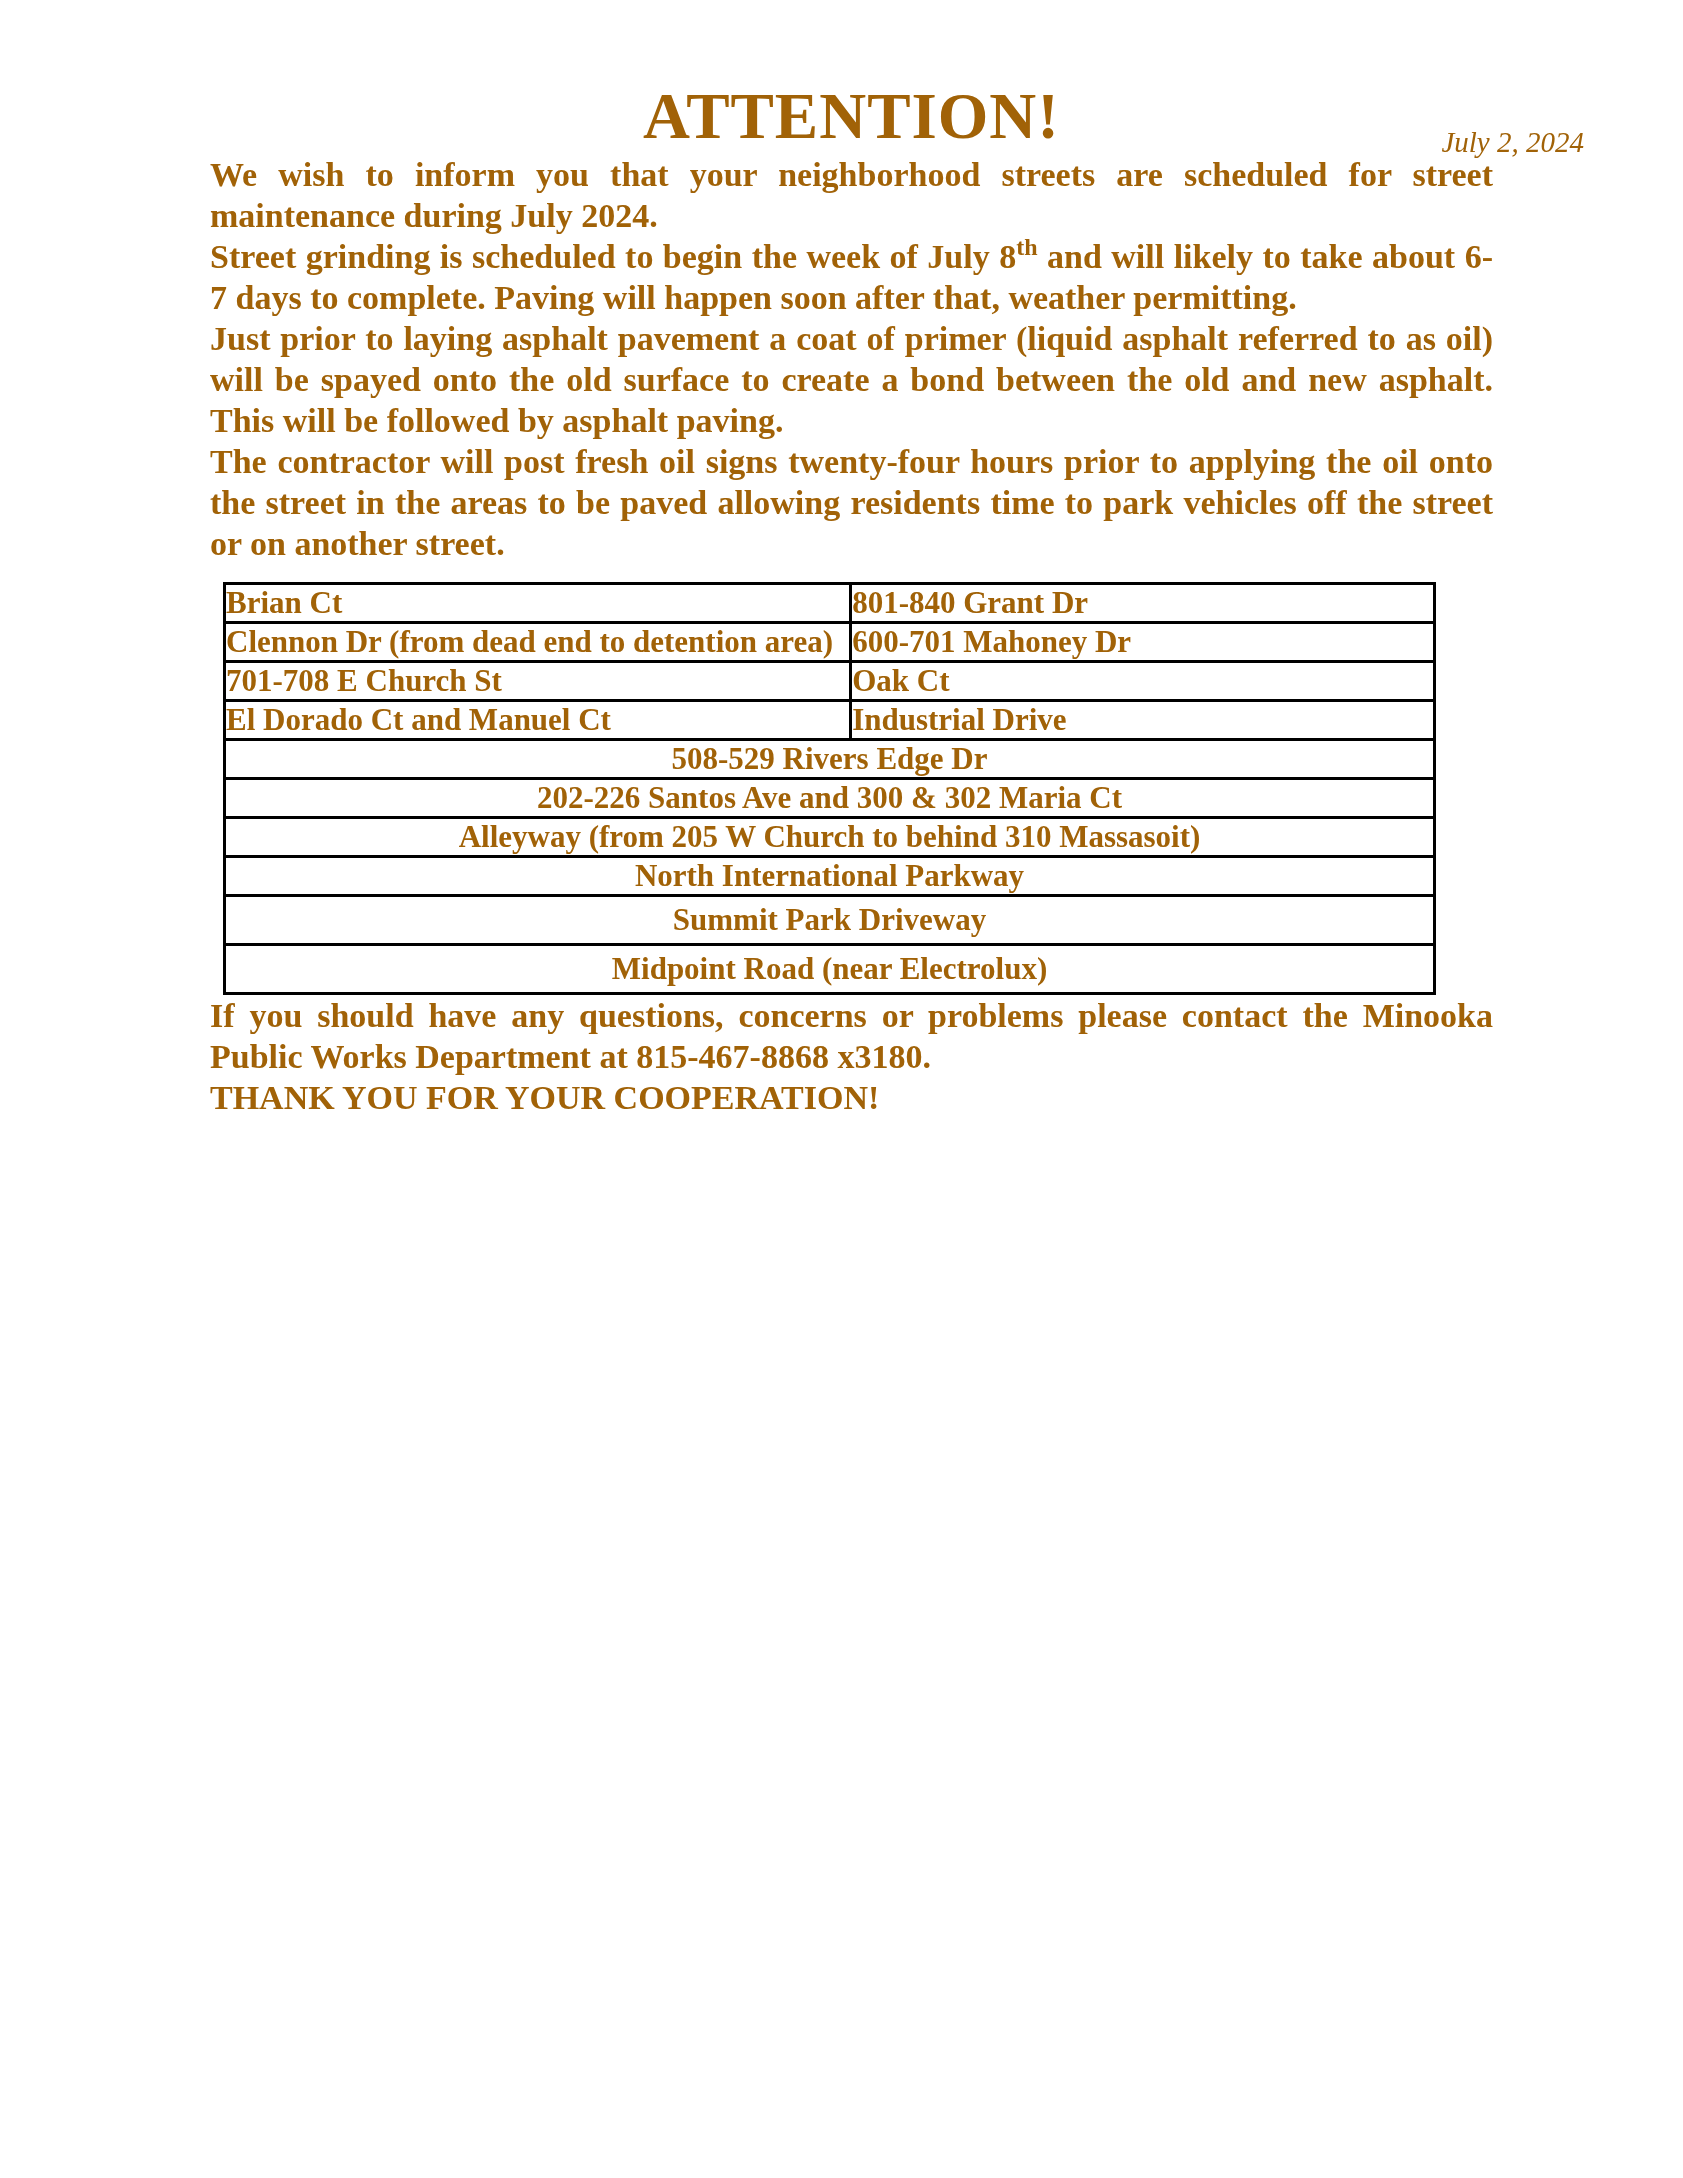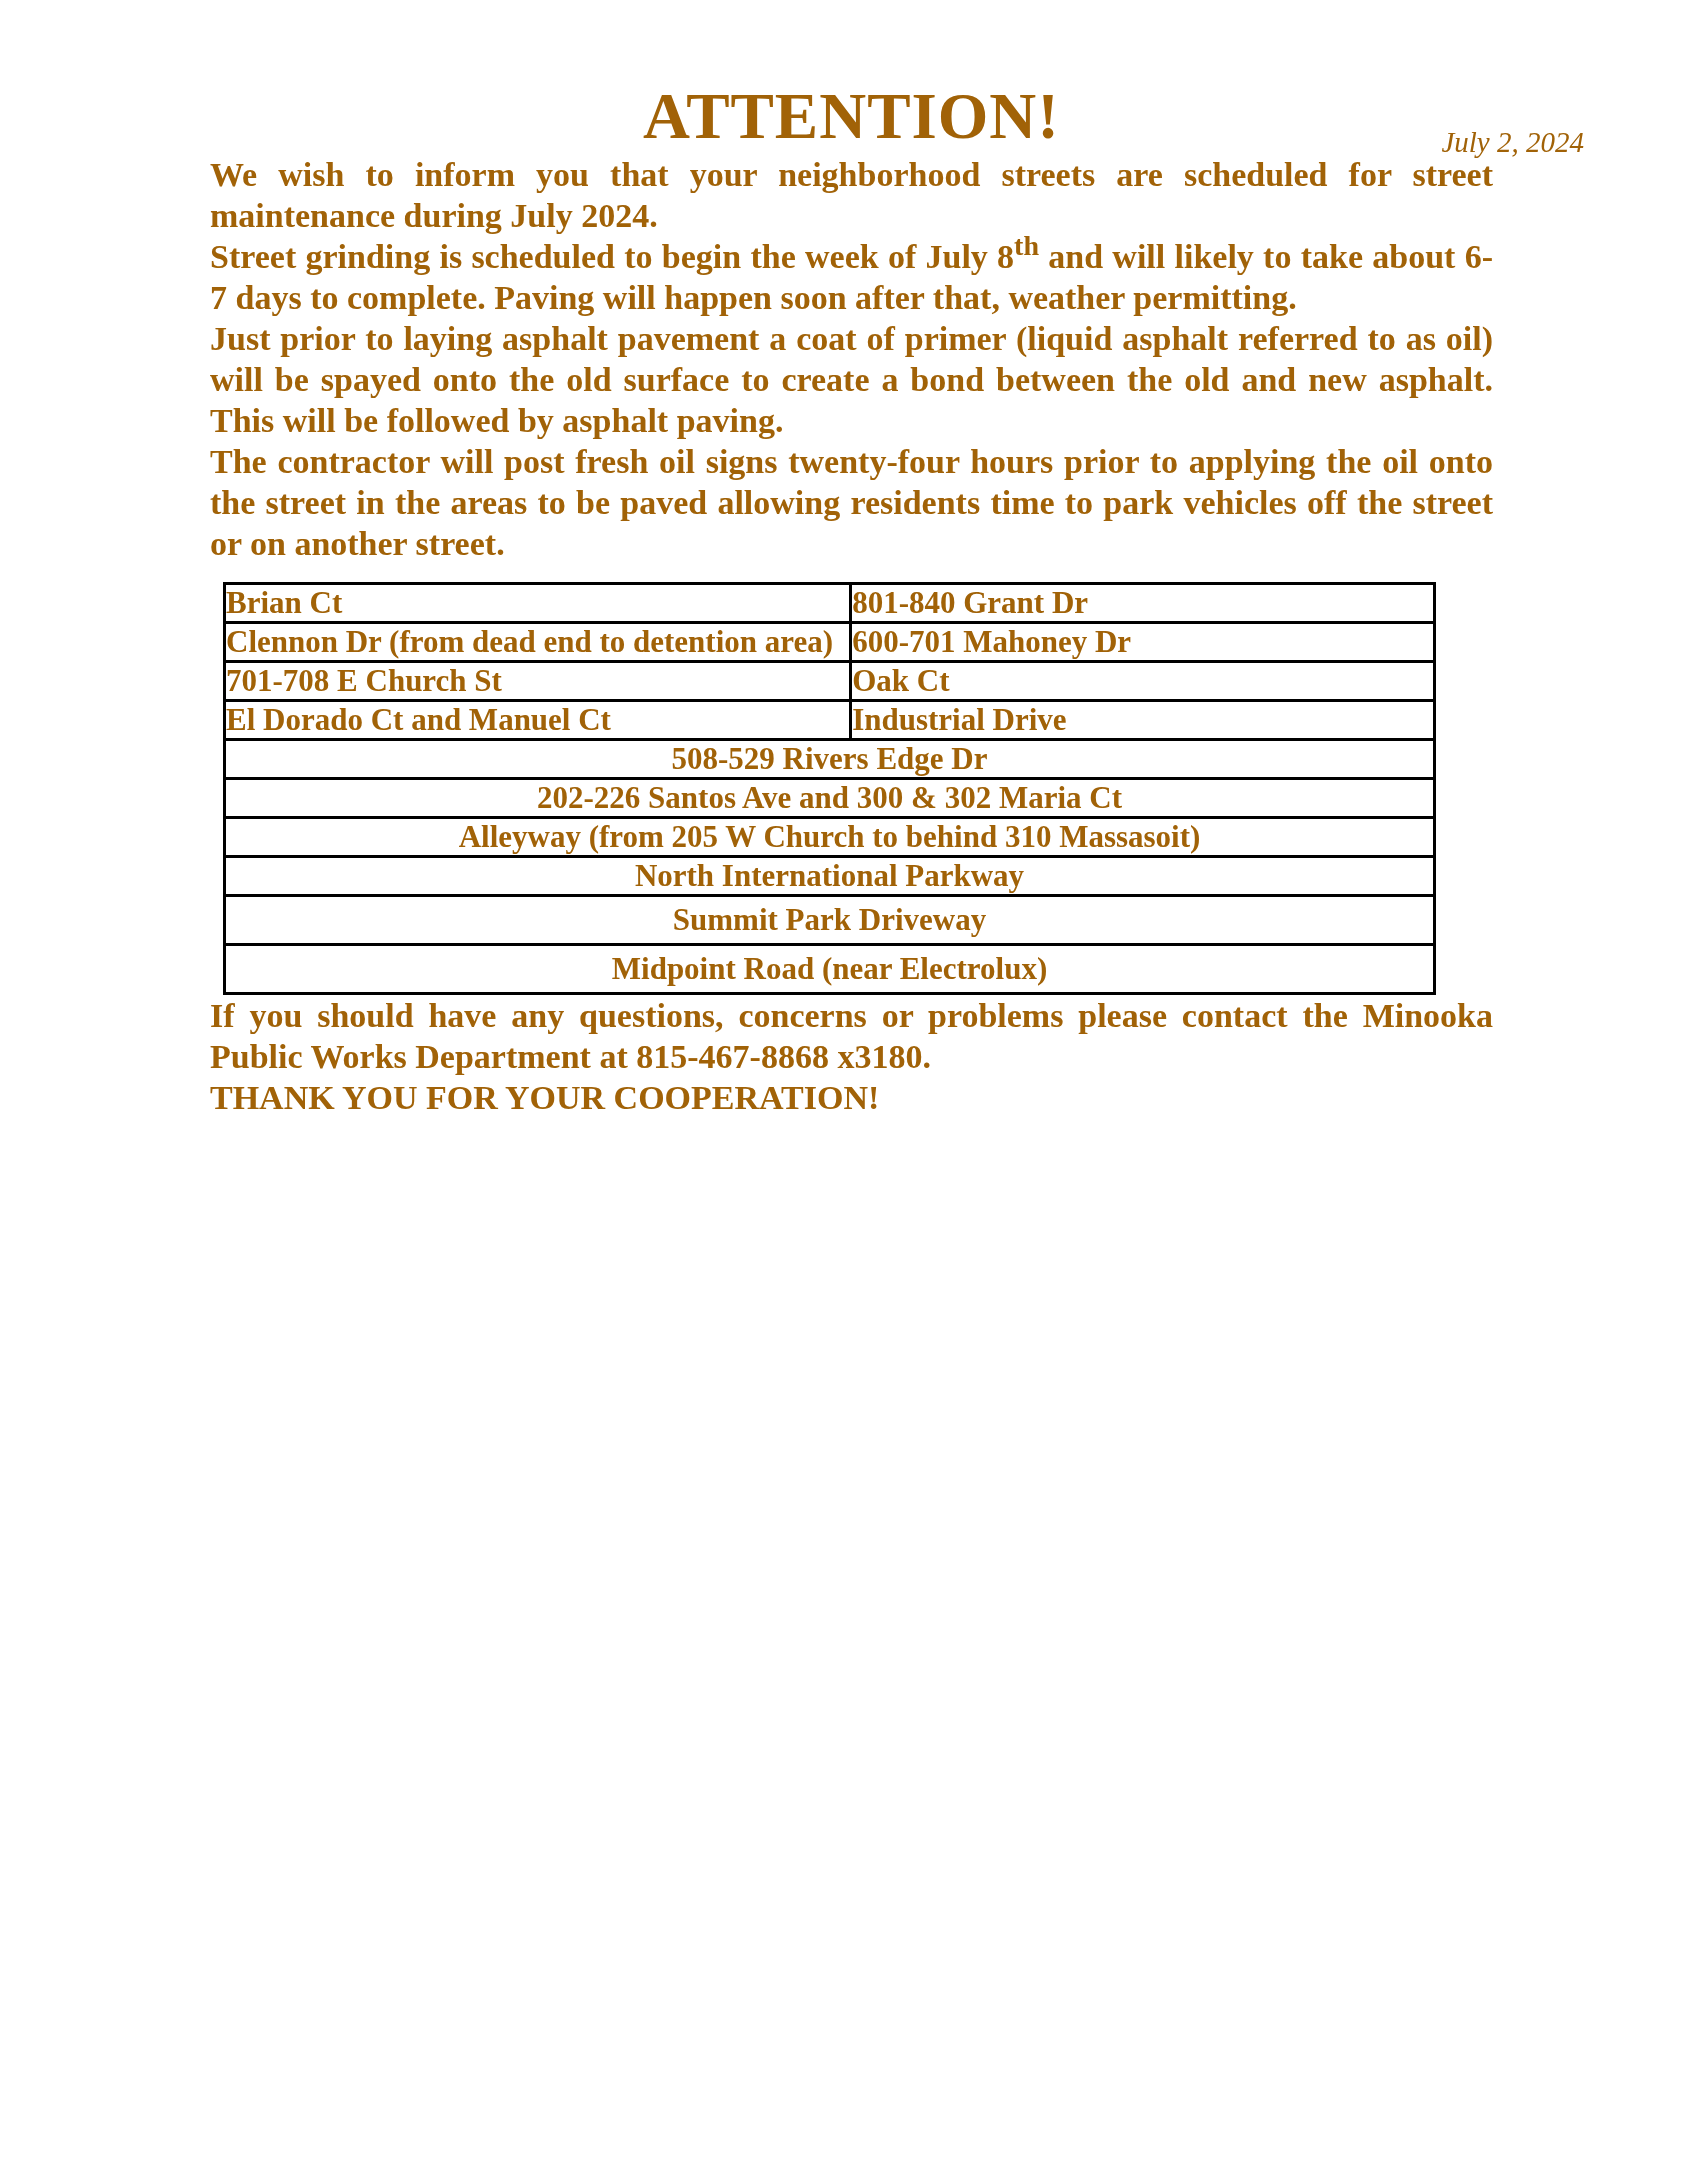--- a/index.html
+++ b/index.html
@@ -54,21 +54,21 @@
   .p-contact    { margin-top: 78px; }
   .closing-line {
     margin: 0;
     margin-top: 22px;
     font-size: 47px;
     line-height: 53px;
     text-align: left !important;
     font-weight: bold;
   }
   .sup-text {
-    font-size: 28px;
+    font-size: 24px;
     vertical-align: 13px;
     line-height: 0;
   }
   .u-word {
     text-decoration: underline;
     text-decoration-thickness: 3px;
     text-underline-offset: 5px;
   }
   table.streets-table {
     border-collapse: collapse;

